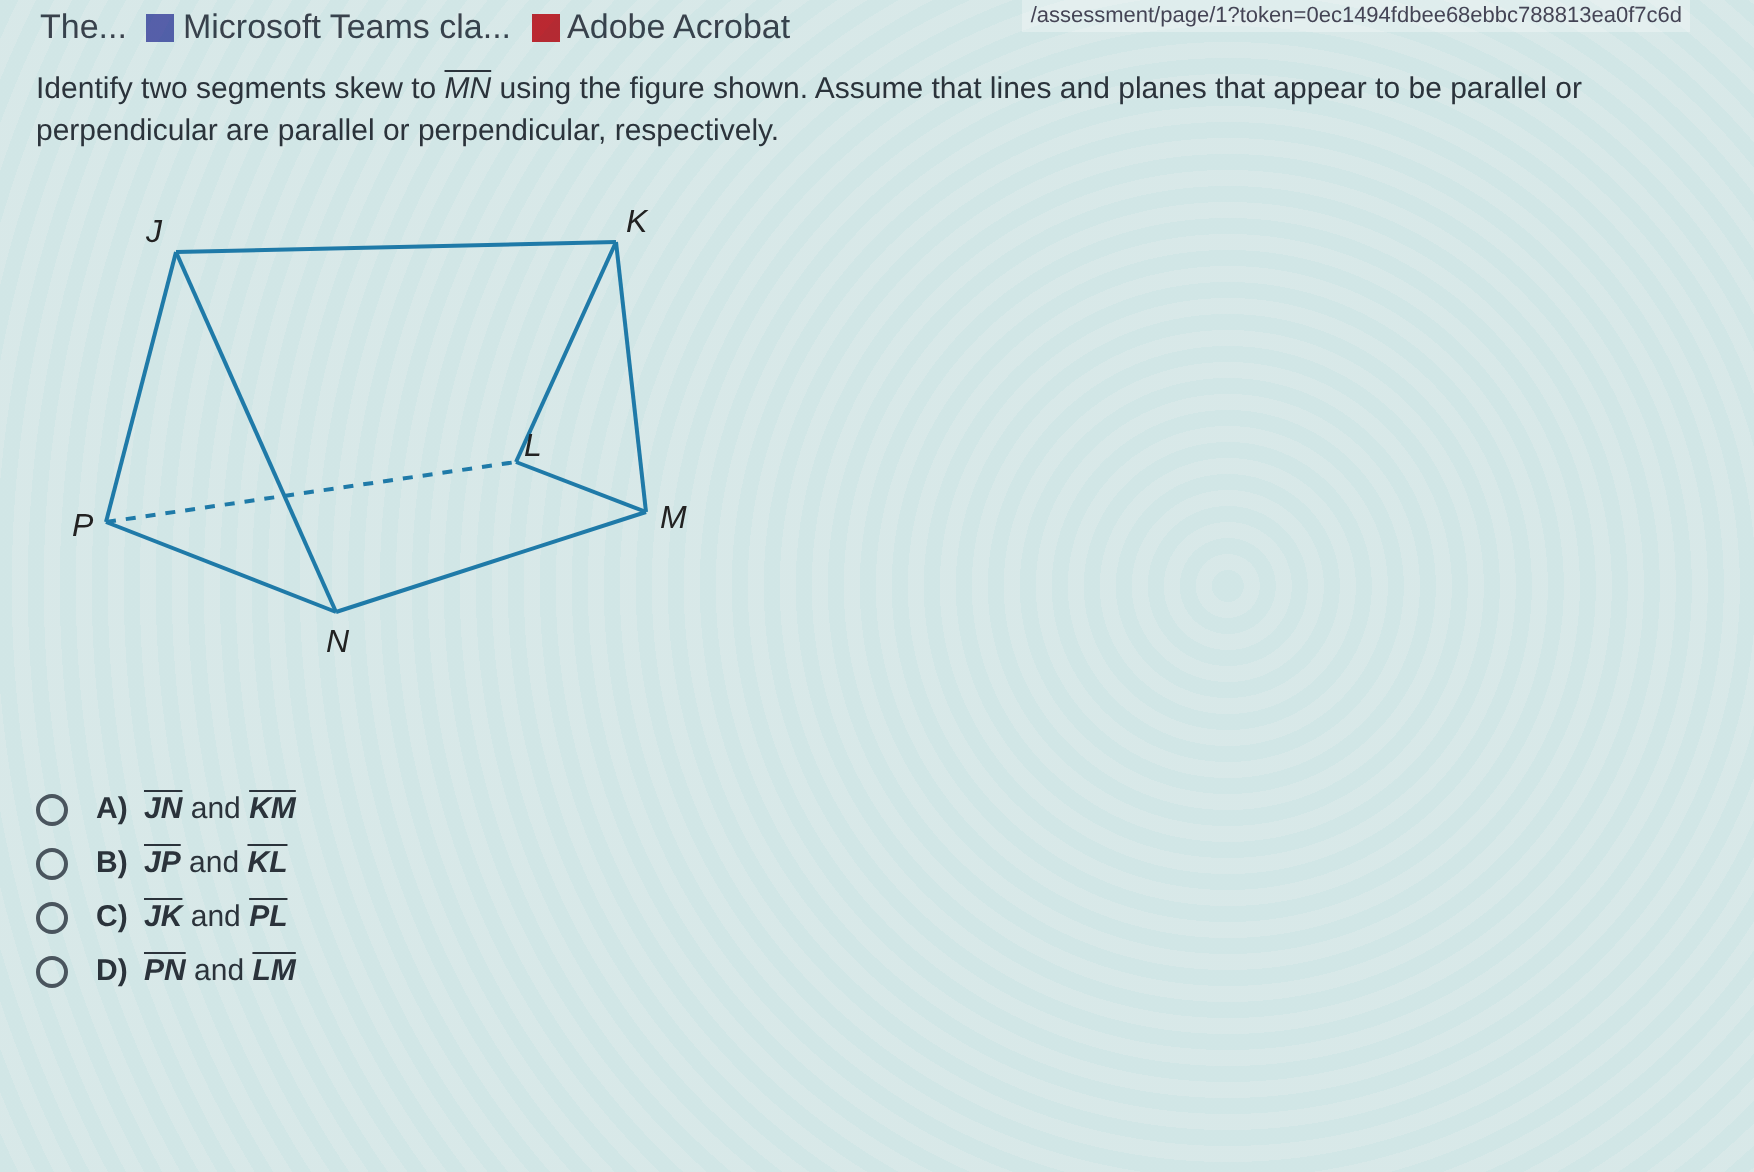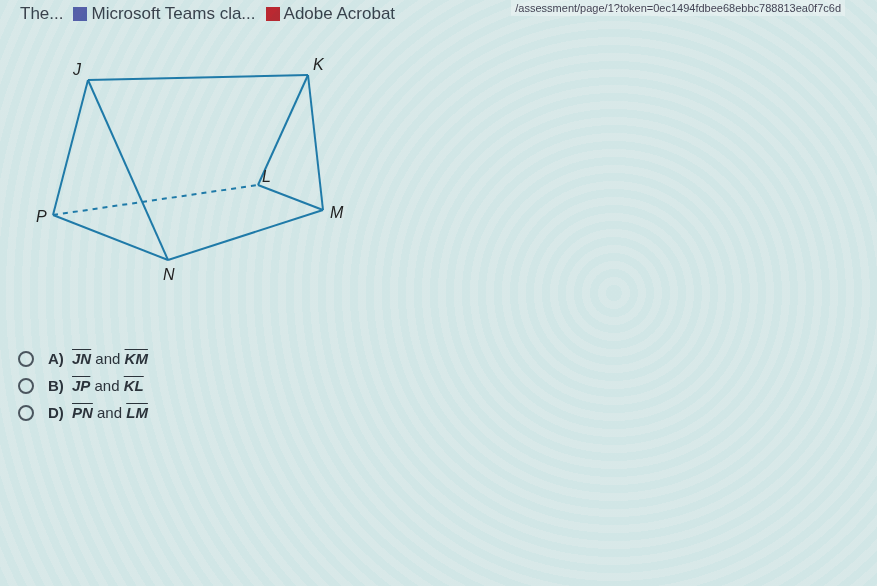--- a/index.html
+++ b/index.html
@@ -90,20 +90,25 @@
     <span>Microsoft Teams cla...</span>
   </div>
   <div class="tab-item">
     <span class="tab-icon-adobe"></span>
     <span>Adobe Acrobat</span>
   </div>
 </div>
 
 <div class="content">
 
+  <div class="question-text">
+    <span>Identify two segments skew to </span>
+    <span class="overline">MN</span>
+    <span> using the figure shown. Assume that lines and planes that appear to be parallel or perpendicular are parallel or perpendicular, respectively.</span>
+  </div>
 
   <div class="figure-wrap">
     <svg class="figure" width="350" height="260" viewBox="0 0 350 260">
 
       <line x1="70" y1="40" x2="290" y2="35"></line>
 
       <line x1="290" y1="35" x2="305" y2="170"></line>
 
       <line x1="290" y1="35" x2="240" y2="145"></line>
 
@@ -142,20 +147,29 @@
       <span>
         <span class="opt-label">B)</span>
         <span class="seg">JP</span>
         <span>and</span>
         <span class="seg">KL</span>
       </span>
     </div>
     <div class="option-row">
       <span class="radio"></span>
       <span>
+        <span class="opt-label">C)</span>
+        <span class="seg">JK</span>
+        <span>and</span>
+        <span class="seg">PL</span>
+      </span>
+    </div>
+    <div class="option-row">
+      <span class="radio"></span>
+      <span>
         <span class="opt-label">D)</span>
         <span class="seg">PN</span>
         <span>and</span>
         <span class="seg">LM</span>
       </span>
     </div>
   </div>
 
 </div>
 

